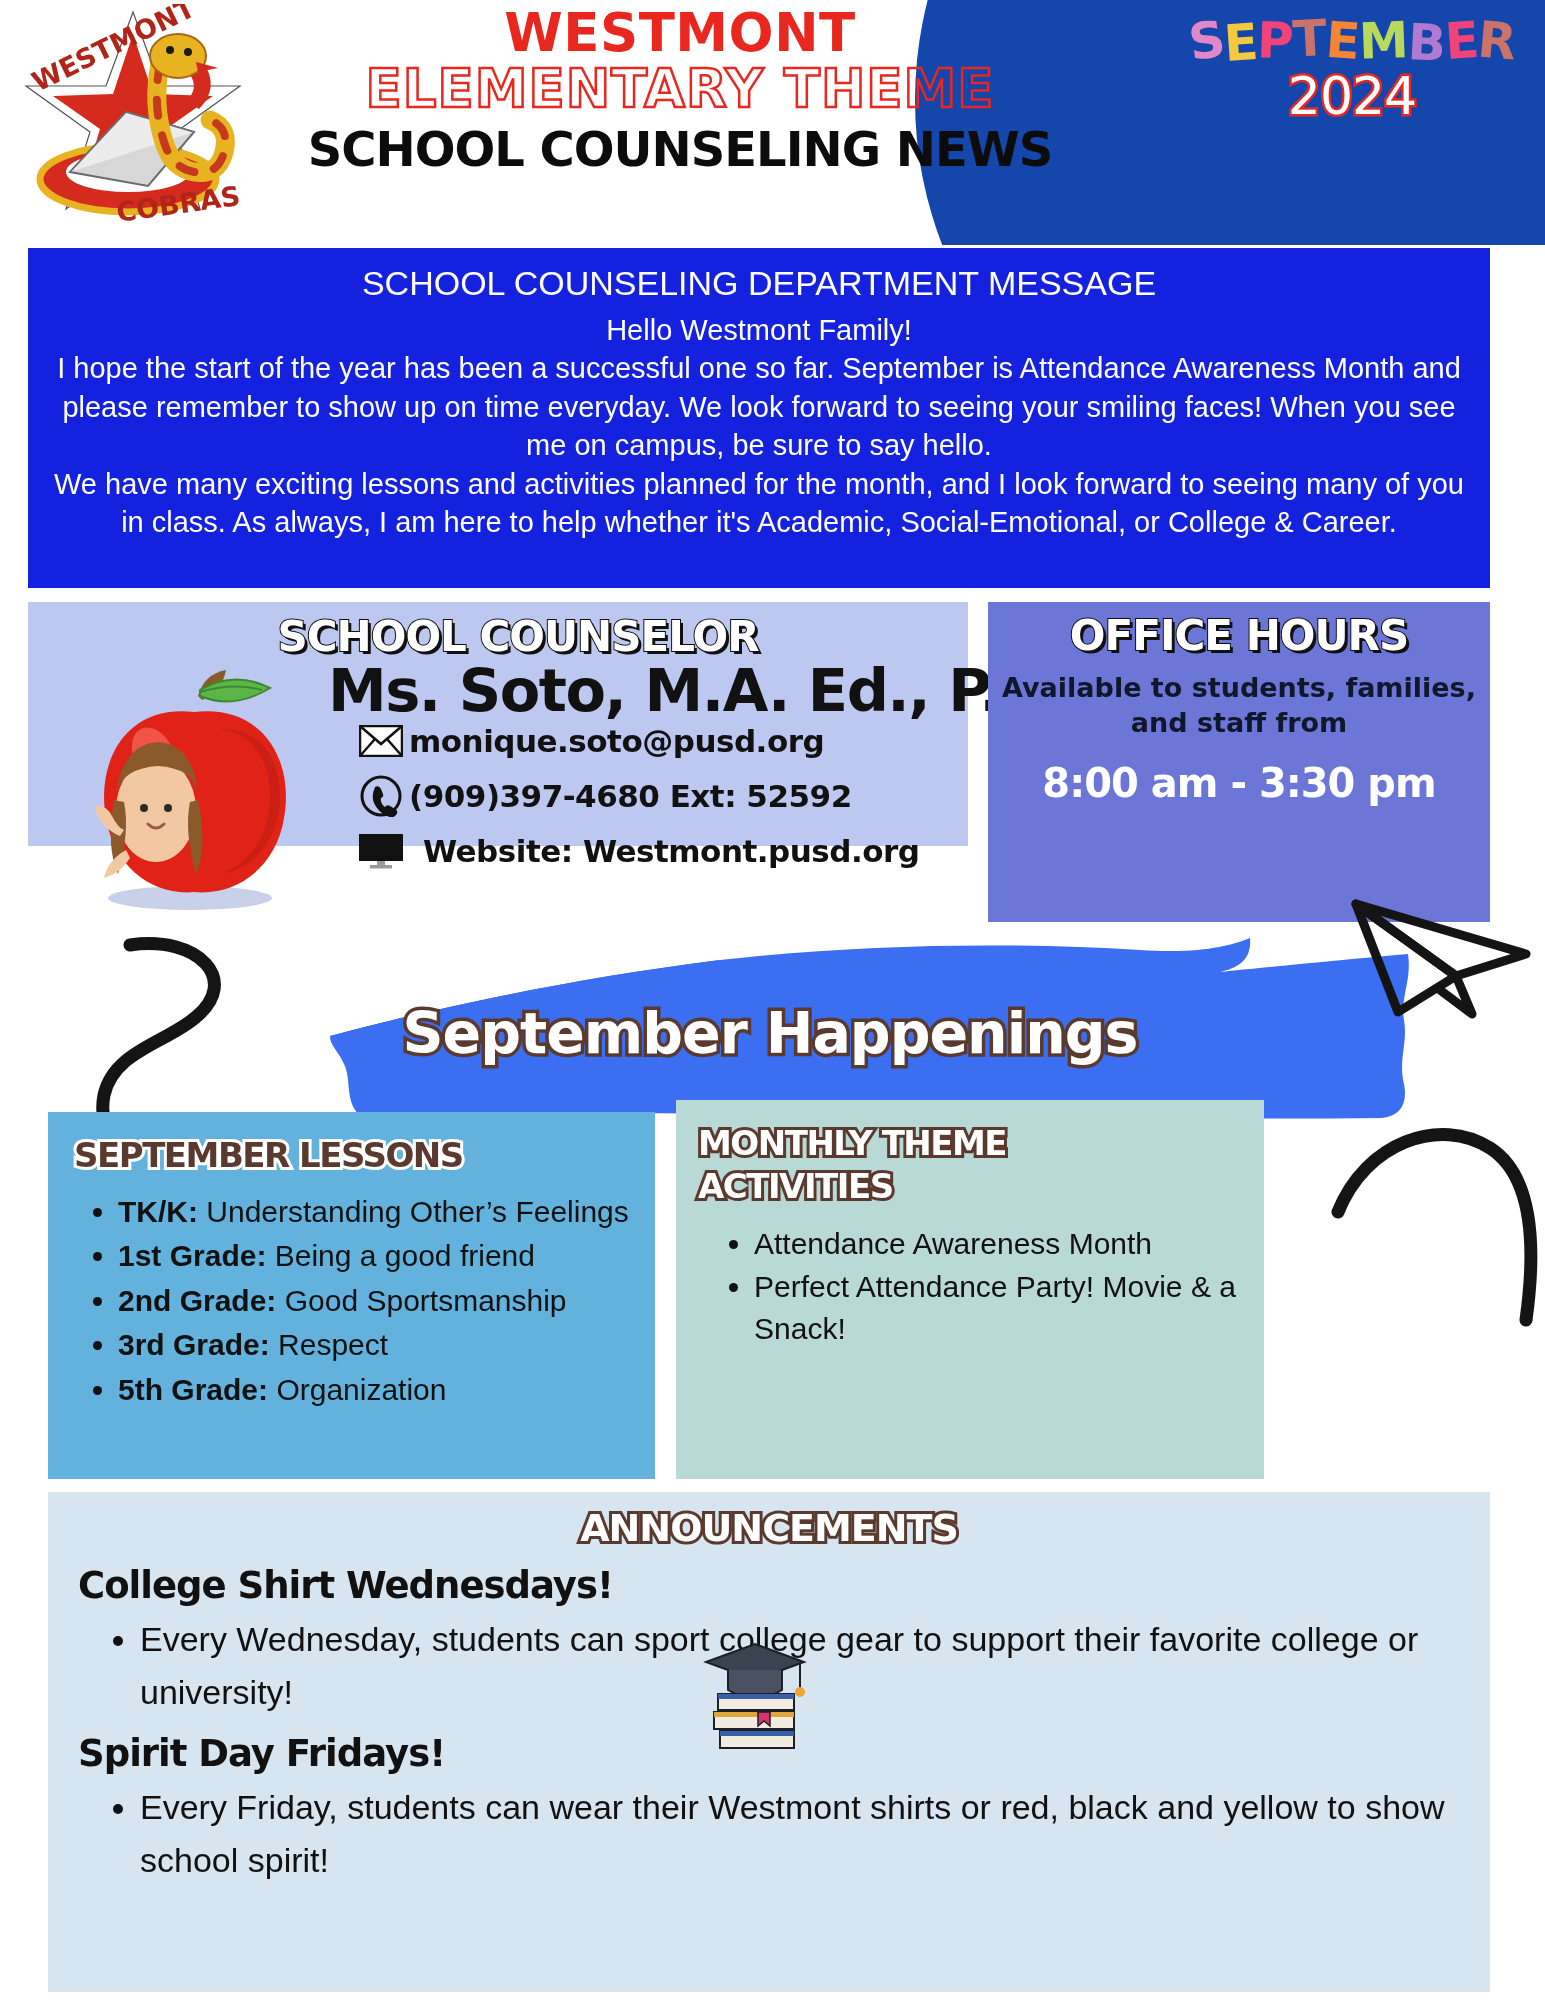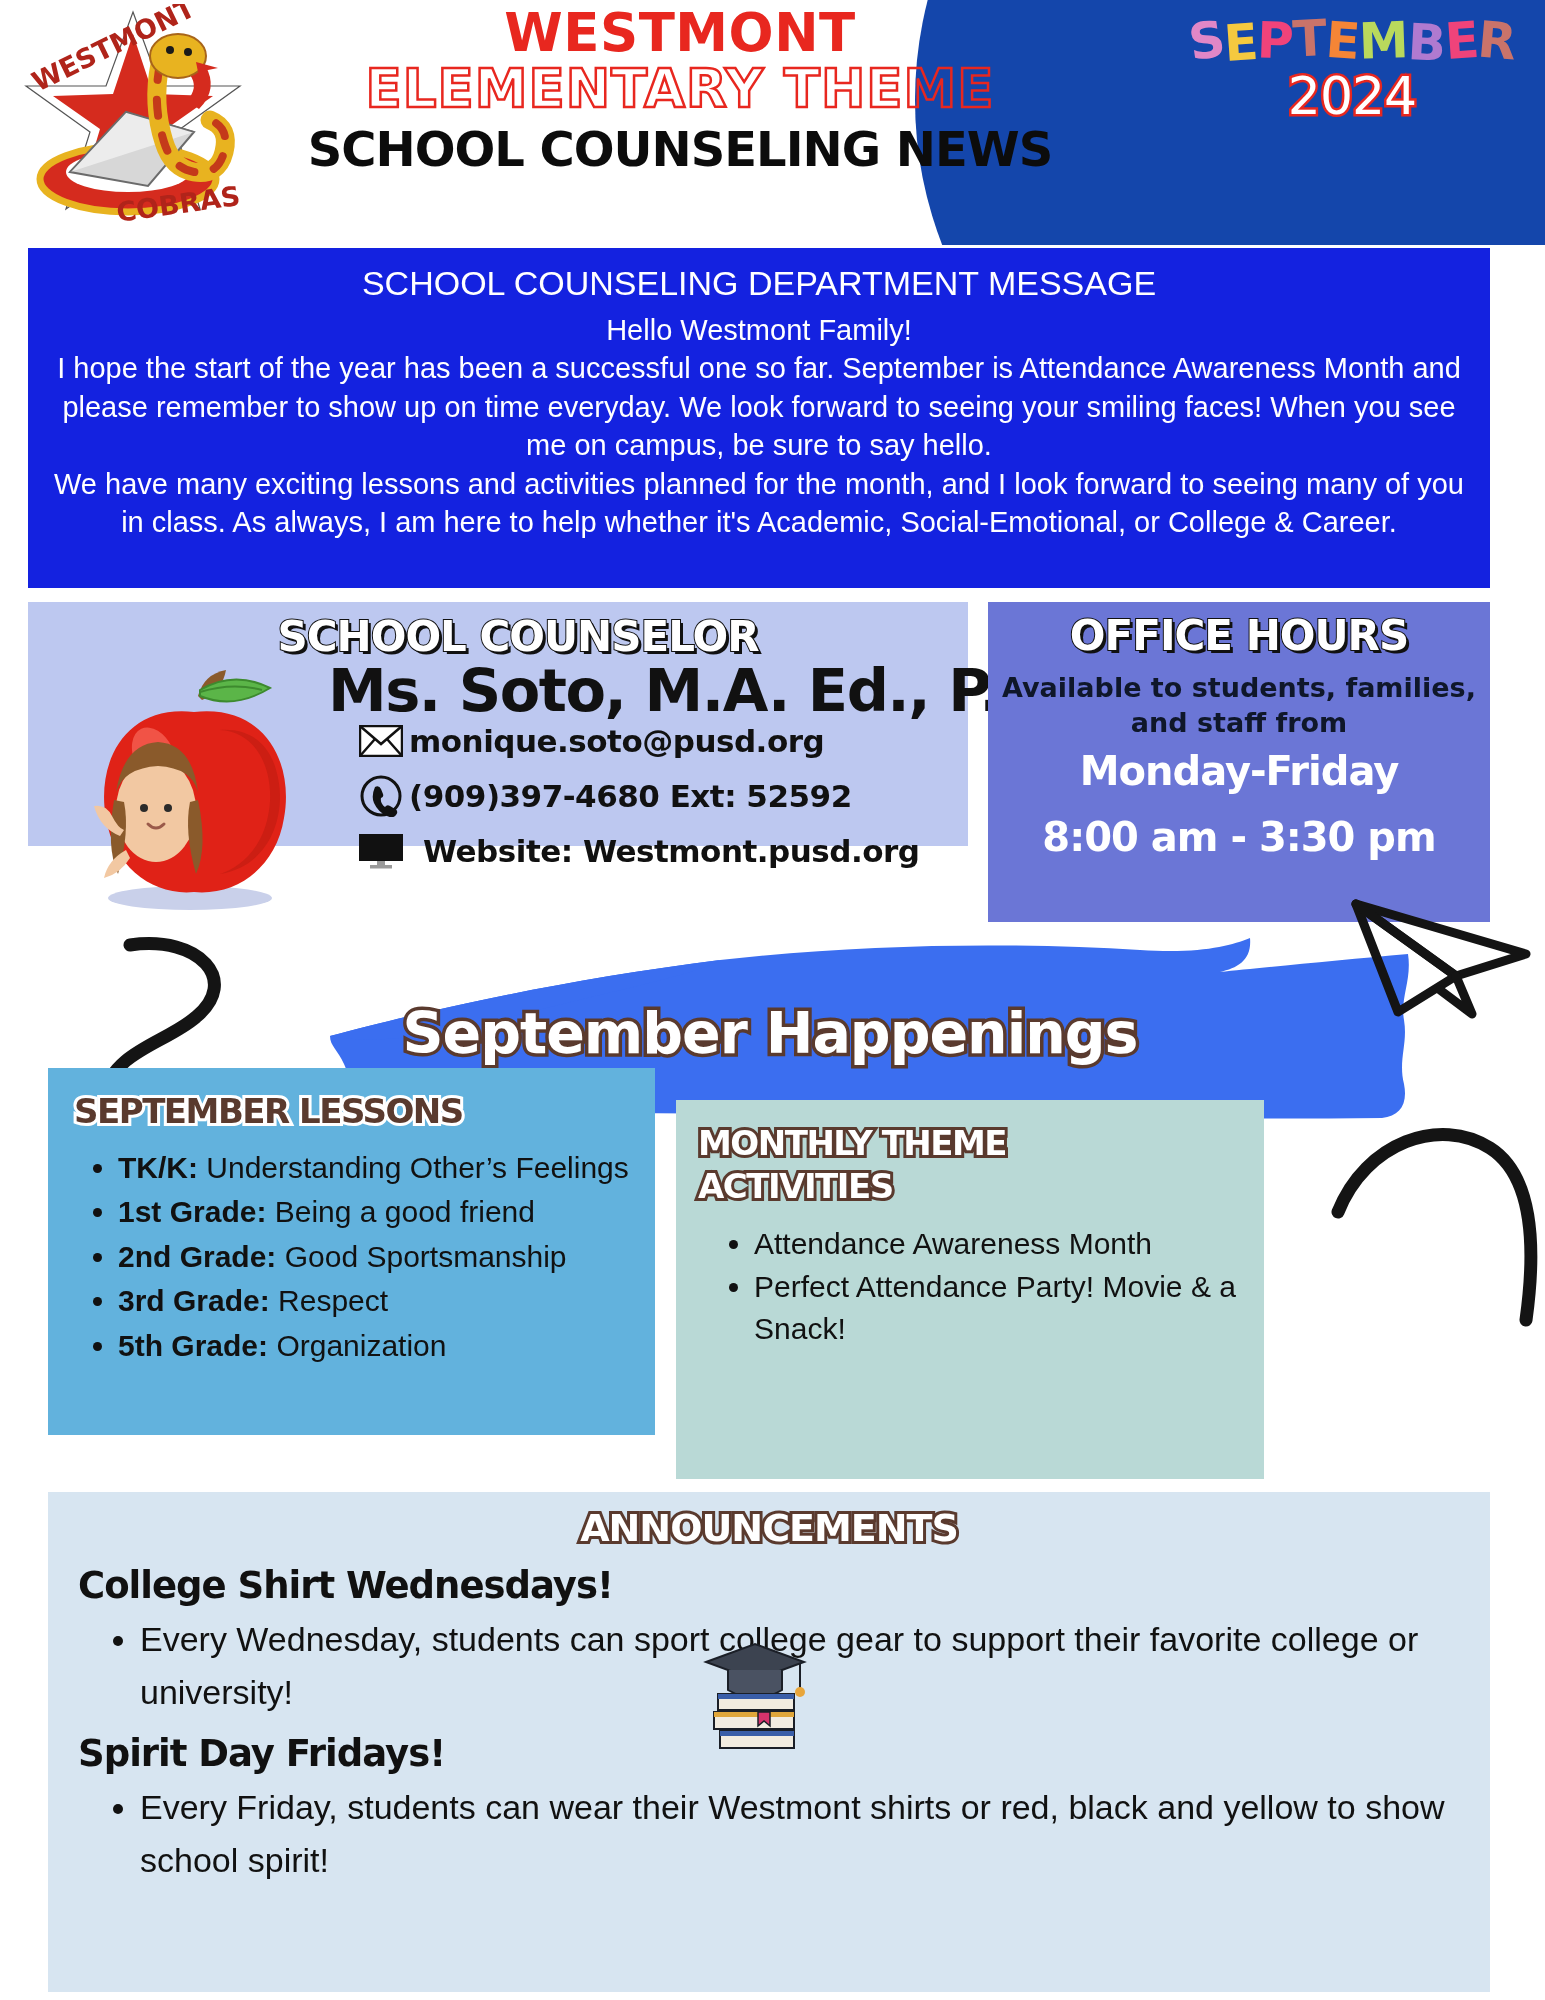--- a/index.html
+++ b/index.html
@@ -279,21 +279,21 @@
     z-index: 3;
   }
   .squiggle-left { position: absolute; left: 70px; top: 925px; width: 200px; height: 290px; z-index: 2;}
   .squiggle-right { position: absolute; left: 1330px; top: 1120px; width: 215px; height: 230px; z-index: 5;}
   .plane { position: absolute; left: 1340px; top: 890px; width: 200px; height: 130px; z-index: 6;}
 
   
   .lessons-box {
     position: absolute;
     left: 48px;
-    top: 1068px;
+    top: 1112px;
     width: 607px;
     height: 367px;
     background: #62b2dd;
     box-sizing: border-box;
     padding: 22px 18px 10px 26px;
     z-index: 4;
   }
   .panel-head {
     font-family: "DejaVu Sans", sans-serif;
     font-weight: bold;
@@ -490,21 +490,20 @@
         </svg>
       </span>
       <span class="contact-text indent">Website: Westmont.pusd.org</span>
     </div>
   </div>
 </div>
 
 <div class="office-box">
   <div class="office-title">OFFICE HOURS</div>
   <div class="office-avail">Available to students, families, and staff from</div>
-  <div class="office-days">Monday-Friday</div>
   <div class="office-time">8:00 am - 3:30 pm</div>
 </div>
 
 <div class="happenings-wrap">
   <svg width="1545" height="200" viewBox="0 0 1545 200">
     <path d="M330 116 C 420 92 560 60 720 40 C 860 24 1010 22 1140 30 C 1200 34 1230 26 1250 18
              C 1252 40 1238 48 1220 52 C 1260 48 1340 40 1408 34
              C 1412 60 1400 78 1404 100 C 1408 124 1398 140 1404 164 C 1408 184 1400 196 1382 198
              C 1200 200 980 196 760 194 C 600 192 460 194 360 196
              C 344 180 352 160 344 144 C 338 130 330 126 330 116 Z" fill="#3b6ef0"></path>

